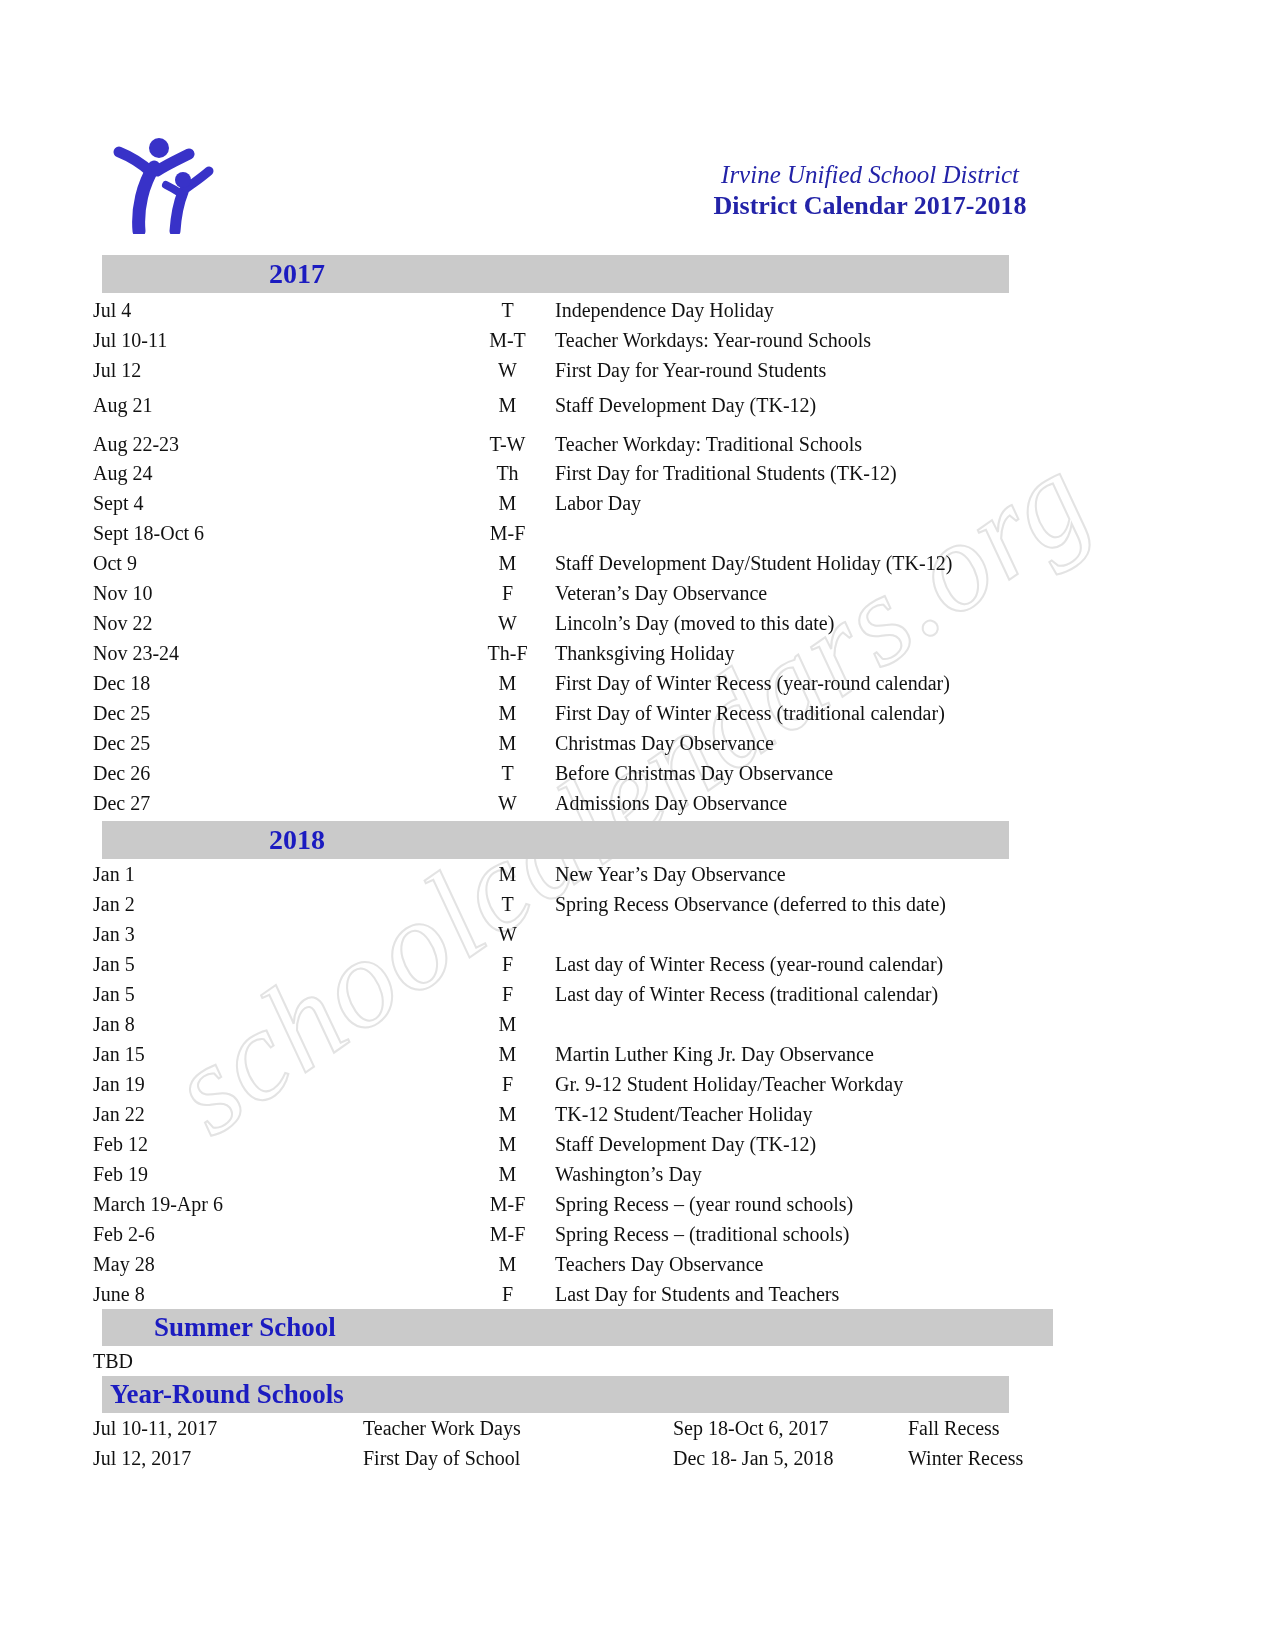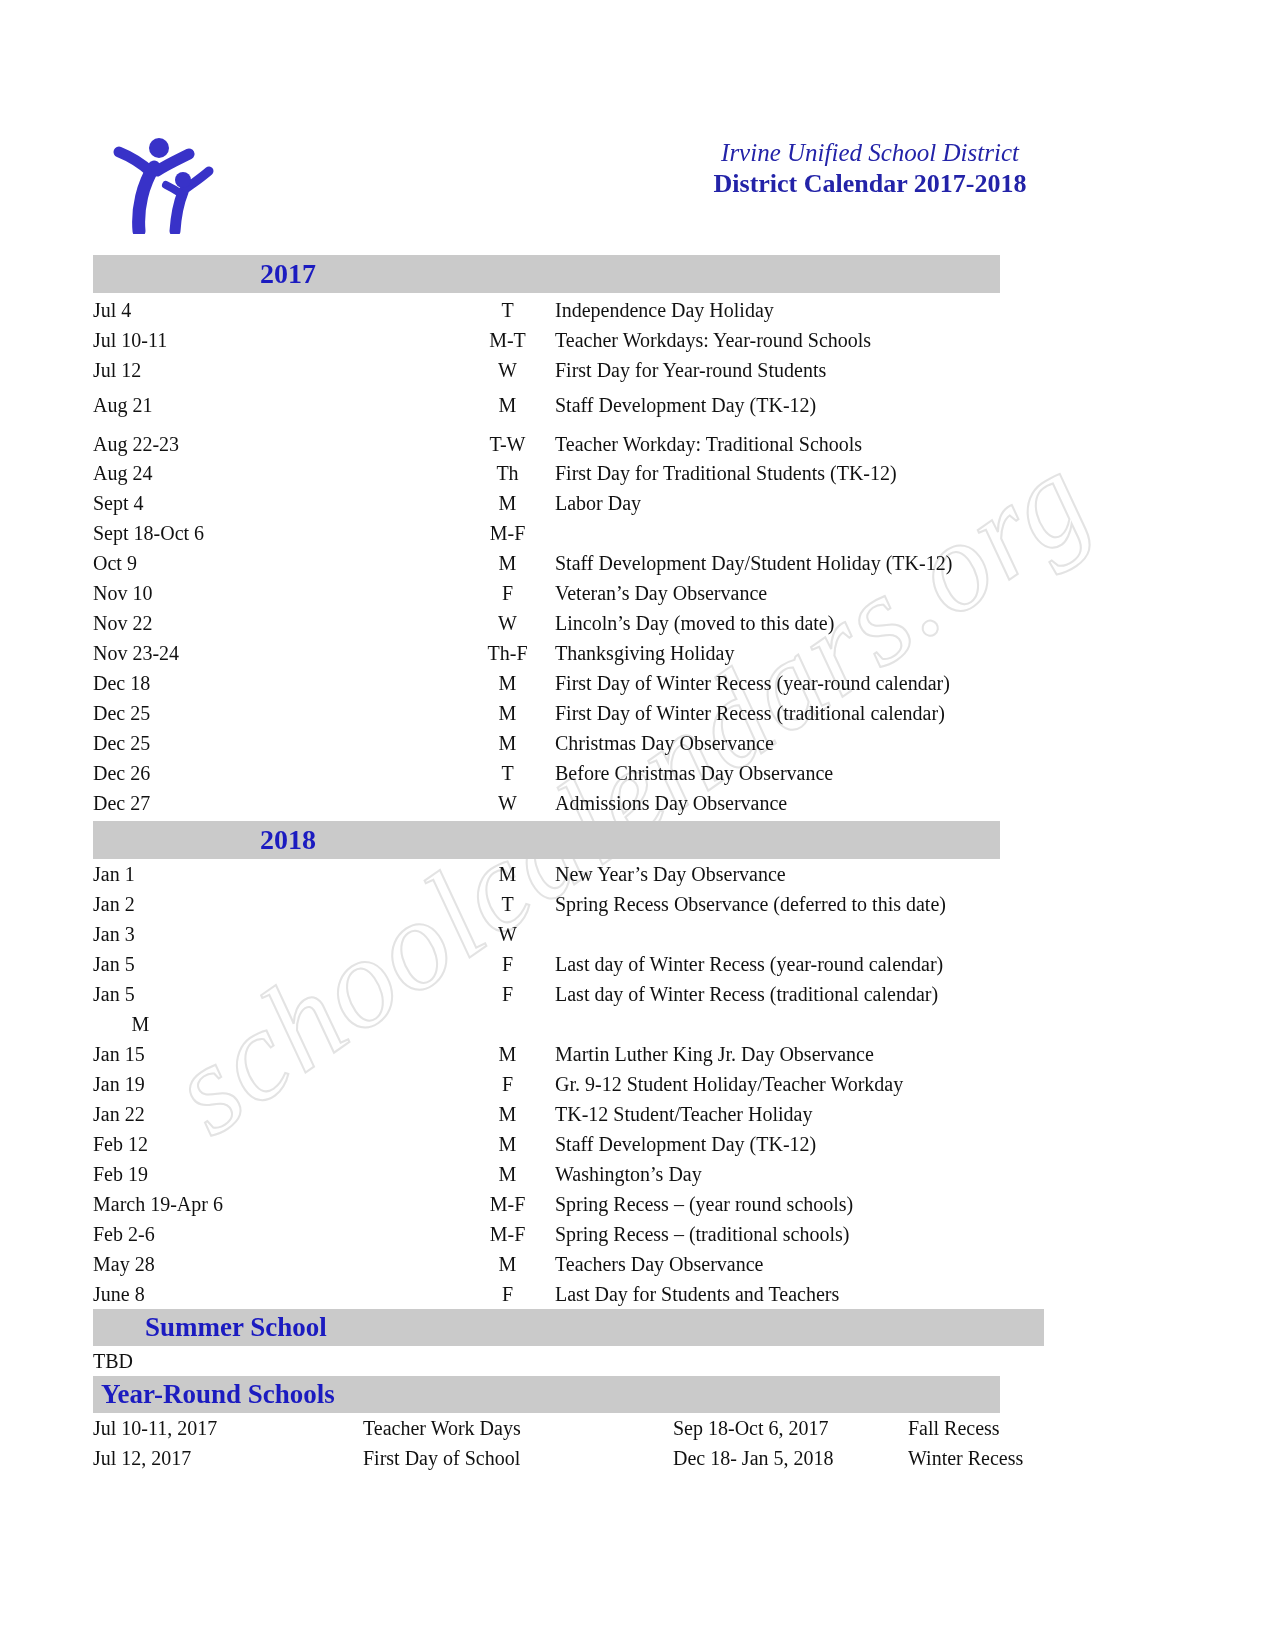--- a/index.html
+++ b/index.html
@@ -33,28 +33,28 @@
     z-index:0;
     pointer-events:none;
   }
   @supports (-webkit-text-stroke: 1px black){
     .watermark{color:transparent;-webkit-text-stroke:2px #e3e3e3;}
   }
   .content{position:relative;z-index:1;}
   
   .logo{position:absolute;left:102px;top:132px;}
   .header-text{
-    position:absolute;left:660px;top:138px;width:420px;
+    position:absolute;left:660px;top:160px;width:420px;
     text-align:center;line-height:1.2;
   }
   .district-name{font-style:italic;font-size:25px;color:var(--header-blue);}
   .calendar-title{font-weight:bold;font-size:26px;color:var(--header-blue);}
   
   .banner{
-    position:absolute;left:93px;width:907px;height:38px;
+    position:absolute;left:102px;width:907px;height:38px;
     background:var(--banner-gray);
     line-height:38px;
   }
   .banner .year-label{
     display:inline-block;margin-left:167px;
     font-weight:bold;font-size:28px;color:var(--accent-blue);
   }
   .banner .section-label{
     display:inline-block;margin-left:8px;
     font-weight:bold;font-size:27px;color:var(--accent-blue);
@@ -247,20 +247,21 @@
     <span class="desc">Last day of Winter Recess (year-round calendar)</span>
   </div>
 
   <div class="row">
     <span class="date">Jan 5</span>
     <span class="day">F</span>
     <span class="desc">Last day of Winter Recess (traditional calendar)</span>
   </div>
 
   <div class="row">
+    <span class="date">Jan 8</span>
     <span class="day">M</span>
   </div>
 
   <div class="row">
     <span class="date">Jan 15</span>
     <span class="day">M</span>
     <span class="desc">Martin Luther King Jr. Day Observance</span>
   </div>
 
   <div class="row">

